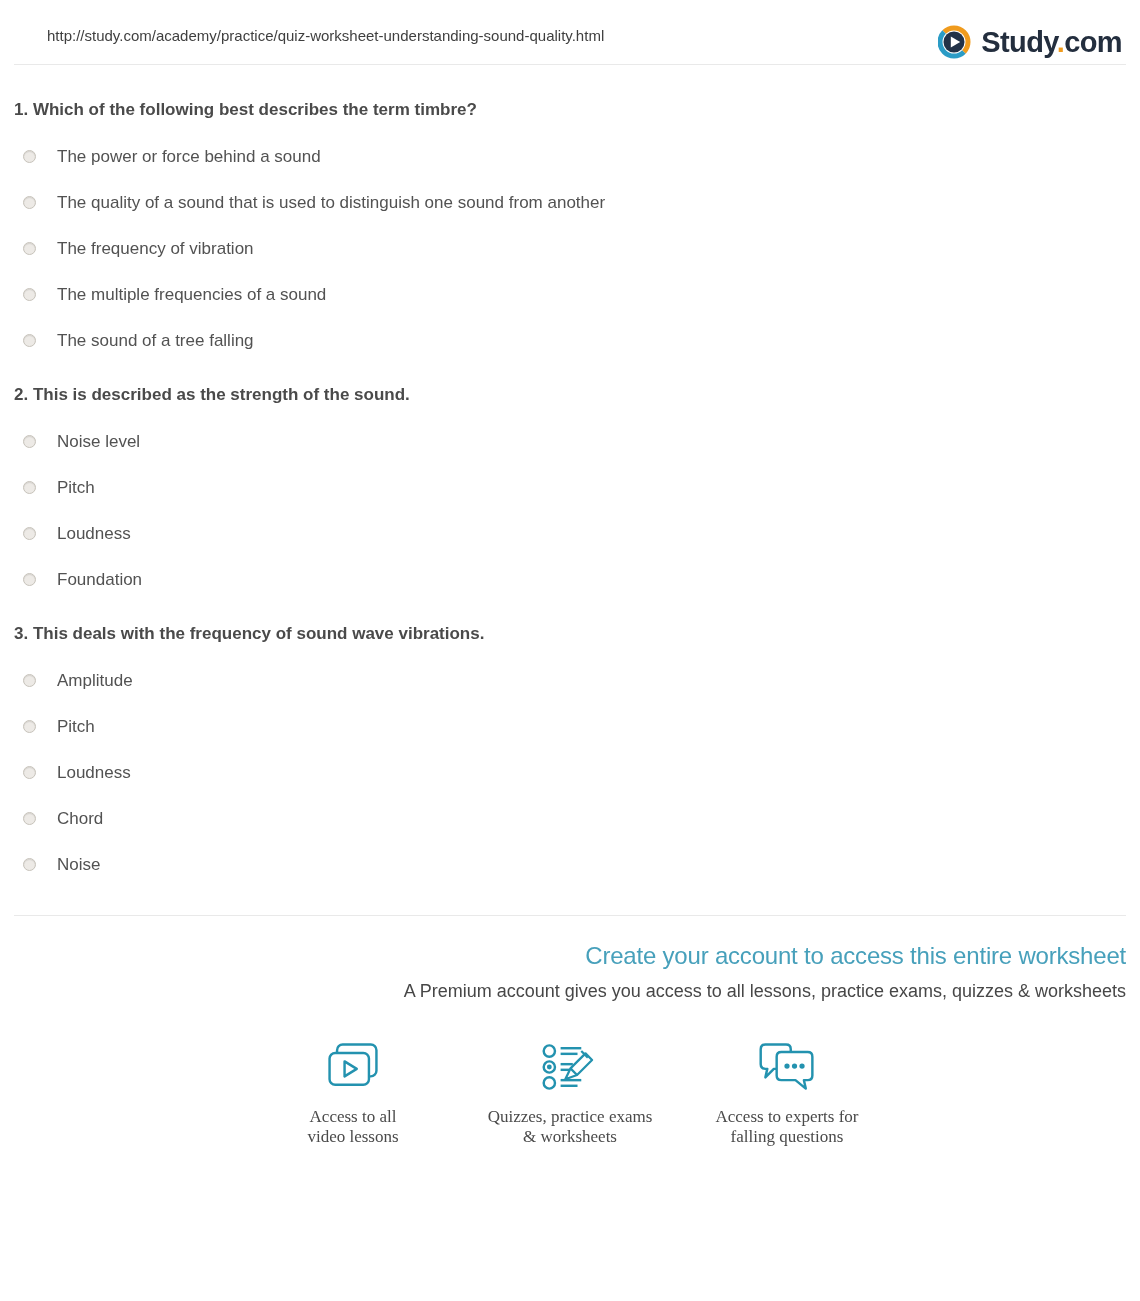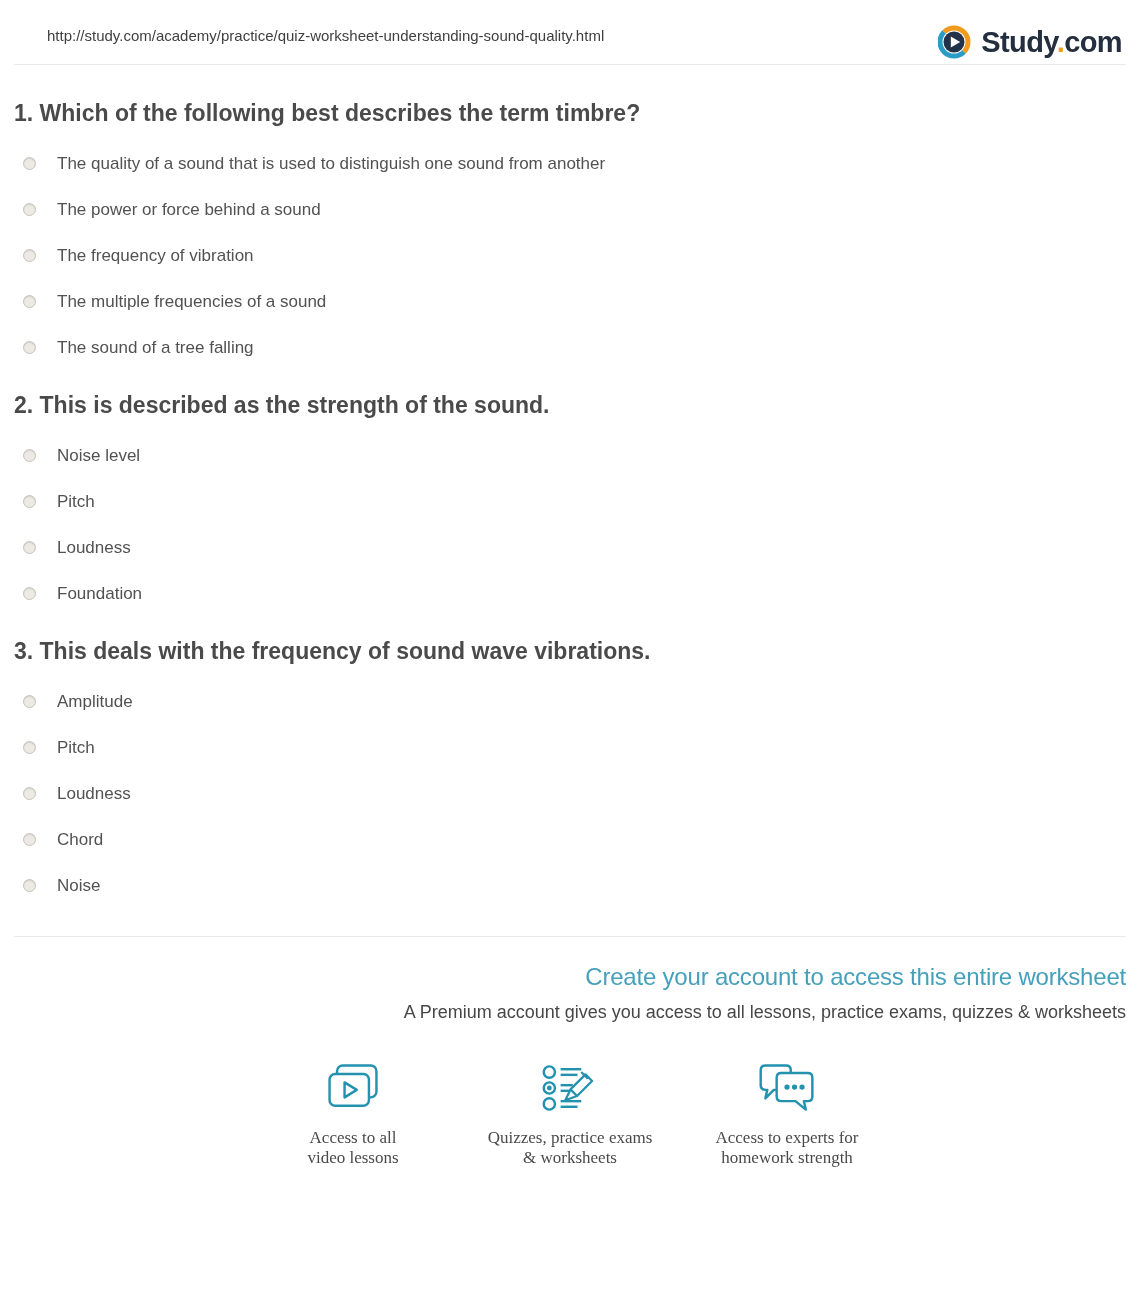--- a/index.html
+++ b/index.html
@@ -23,21 +23,21 @@
   h1.page-title {
     margin: 31px 0 16px 0;
     font-size: 29px; font-weight: 600;
     color: #2e5d69; letter-spacing: -0.2px;
   }
   .divider { border: none; border-top: 1px solid #e9e9e9; margin: 0; }
 
   
   .question-heading {
     margin: 35px 0 0 0;
-    font-size: 23px; font-weight: 700; color: #4a4a4a;
+    font-size: 17px; font-weight: 700; color: #4a4a4a;
   }
   .options { list-style: none; margin: 0; padding: 0; }
   .option-row { display: flex; align-items: center; margin-top: 27px; cursor: pointer; }
   .radio {
     width: 13px; height: 13px; border-radius: 50%;
     background: #edeae6; border: 1px solid #c7c3bb;
     box-shadow: inset 0 1px 1px rgba(0,0,0,0.10);
     margin-left: 9px; margin-right: 21px; flex: 0 0 13px;
   }
   .option-label { font-size: 17px; color: #525252; line-height: 19px; }
@@ -75,25 +75,25 @@
     </div>
   </div>
 
   <hr class="divider">
 
   <section>
     <h2 class="question-heading">1. Which of the following best describes the term timbre?</h2>
     <ul class="options">
       <li class="option-row">
         <span class="radio"></span>
+        <span class="option-label">The power or force behind a sound</span>
+      </li>
+      <li class="option-row">
+        <span class="radio"></span>
         <span class="option-label">The quality of a sound that is used to distinguish one sound from another</span>
-      </li>
-      <li class="option-row">
-        <span class="radio"></span>
-        <span class="option-label">The power or force behind a sound</span>
       </li>
       <li class="option-row">
         <span class="radio"></span>
         <span class="option-label">The frequency of vibration</span>
       </li>
       <li class="option-row">
         <span class="radio"></span>
         <span class="option-label">The multiple frequencies of a sound</span>
       </li>
       <li class="option-row">
@@ -203,19 +203,19 @@
         <svg width="62" height="56" viewBox="0 0 66 58">
           <path d="M 10 5 H 32 Q 37 5 37 10 V 26 Q 37 31 32 31 H 19 L 10 40 L 12 31 H 10 Q 5 31 5 26 V 10 Q 5 5 10 5 Z" fill="none" stroke="#2392af" stroke-width="2.6" stroke-linejoin="round"></path>
           <path d="M 27 13 H 55 Q 60 13 60 18 V 38 Q 60 43 55 43 H 51 L 53 52 L 42 43 H 27 Q 22 43 22 38 V 18 Q 22 13 27 13 Z" fill="#ffffff" stroke="#2392af" stroke-width="2.6" stroke-linejoin="round"></path>
           <circle cx="33" cy="28" r="2.8" fill="#2392af"></circle>
           <circle cx="41" cy="28" r="2.8" fill="#2392af"></circle>
           <circle cx="49" cy="28" r="2.8" fill="#2392af"></circle>
         </svg>
       </span>
       <div class="feature-label">
         <div>Access to experts for</div>
-        <div>homework strength</div>
+        <div>falling questions</div>
       </div>
     </div>
 
   </div>
 
 </div>
 
 </body></html>

